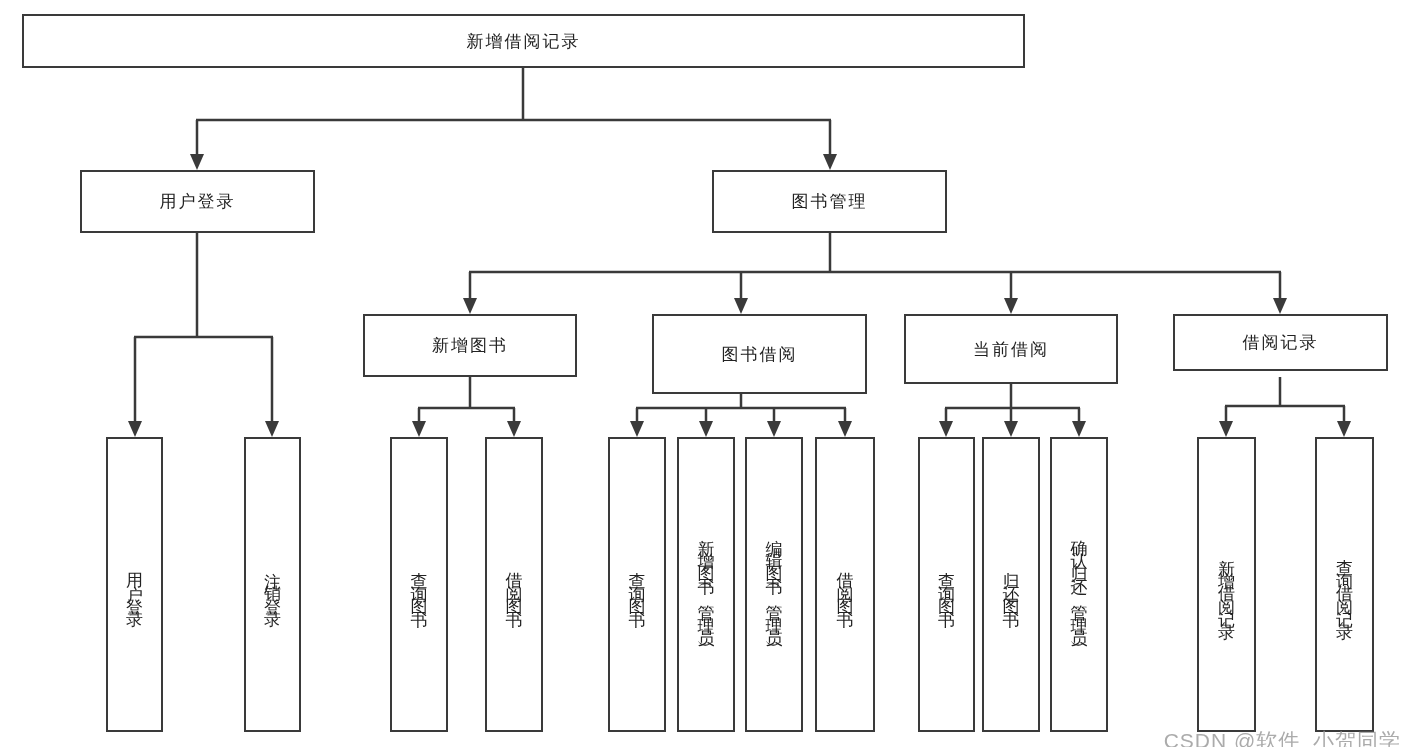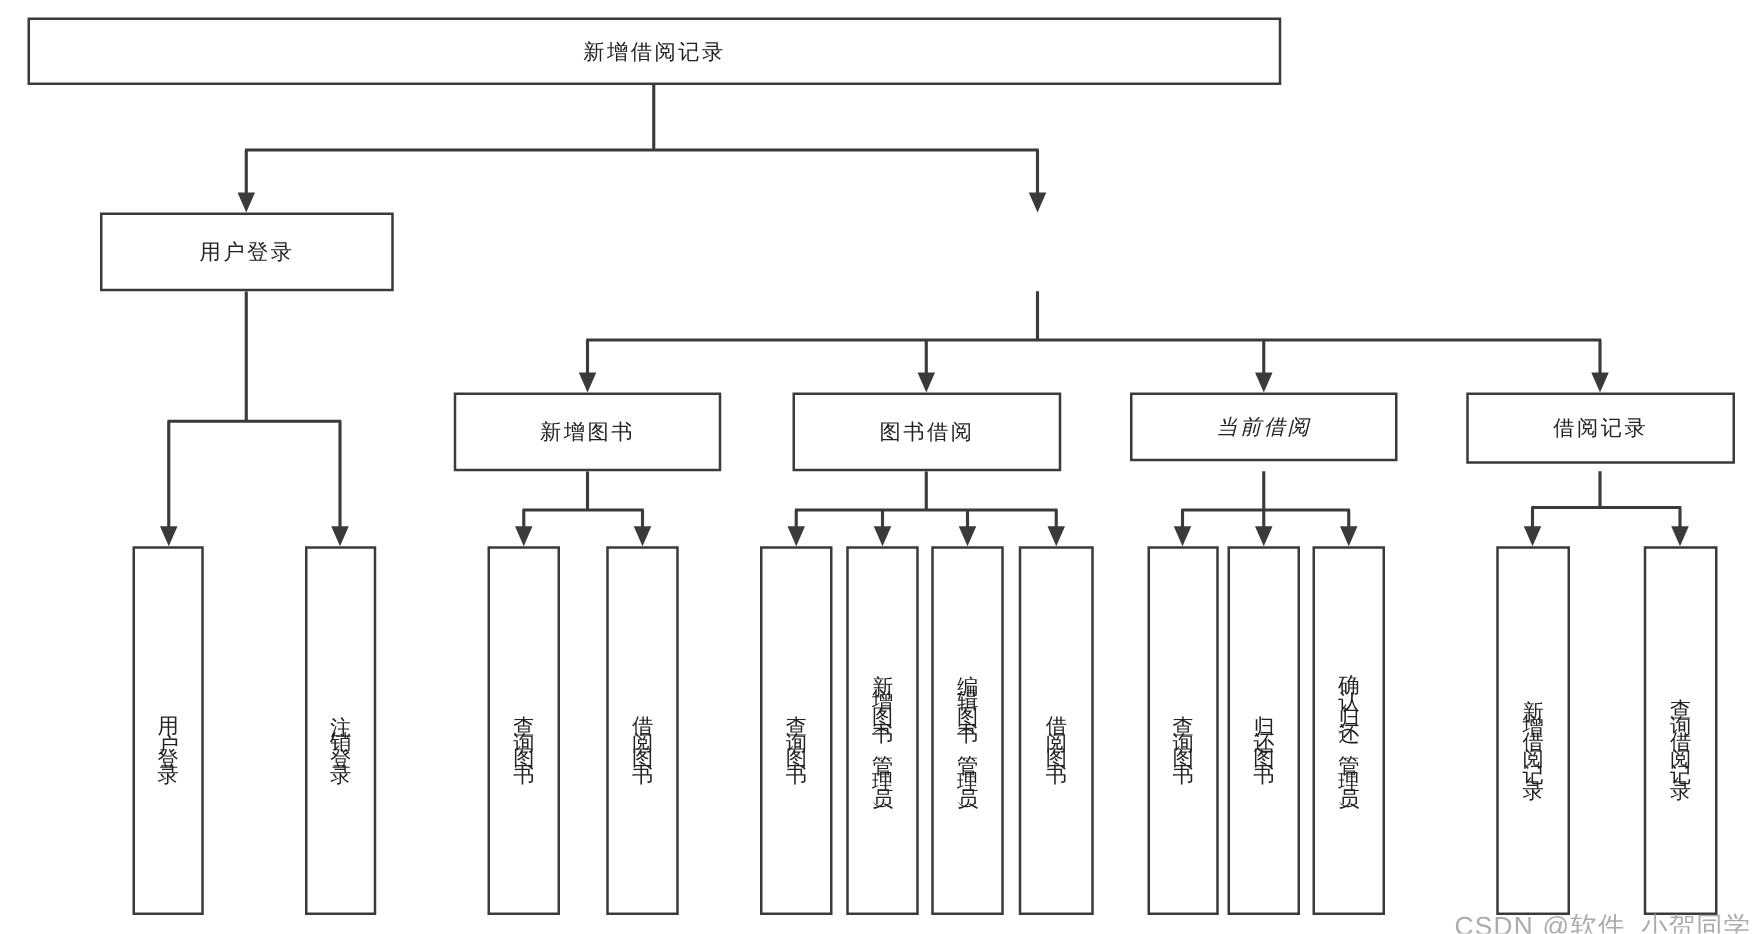--- a/index.html
+++ b/index.html
@@ -98,28 +98,31 @@
     </g>
   </svg>
 
   <div class="hbox" style="left:22px; top:14px; width:1003px; height:54px;">
     <span>新增借阅记录</span>
   </div>
 
   <div class="hbox" style="left:80px; top:170px; width:235px; height:63px;">
     <span>用户登录</span>
   </div>
+  <div class="hbox" style="left:712px; top:170px; width:235px; height:63px;">
+    <span>图书管理</span>
+  </div>
 
   <div class="hbox" style="left:363px; top:314px; width:214px; height:63px;">
     <span>新增图书</span>
   </div>
-  <div class="hbox" style="left:634px; top:314px; width:215px; height:63px;">
+  <div class="hbox" style="left:652px; top:314px; width:215px; height:80px;">
     <span>图书借阅</span>
   </div>
-  <div class="hbox" style="left:904px; top:314px; width:214px; height:55px;font-style:italic;">
+  <div class="hbox" style="left:904px; top:314px; width:214px; height:70px;">
     <span>当前借阅</span>
   </div>
   <div class="hbox" style="left:1173px; top:314px; width:215px; height:57px;">
     <span>借阅记录</span>
   </div>
 
   <div class="leaf" style="left:106px; width:57px;">
     <span>用户登录</span>
   </div>
   <div class="leaf" style="left:244px; width:57px;">

